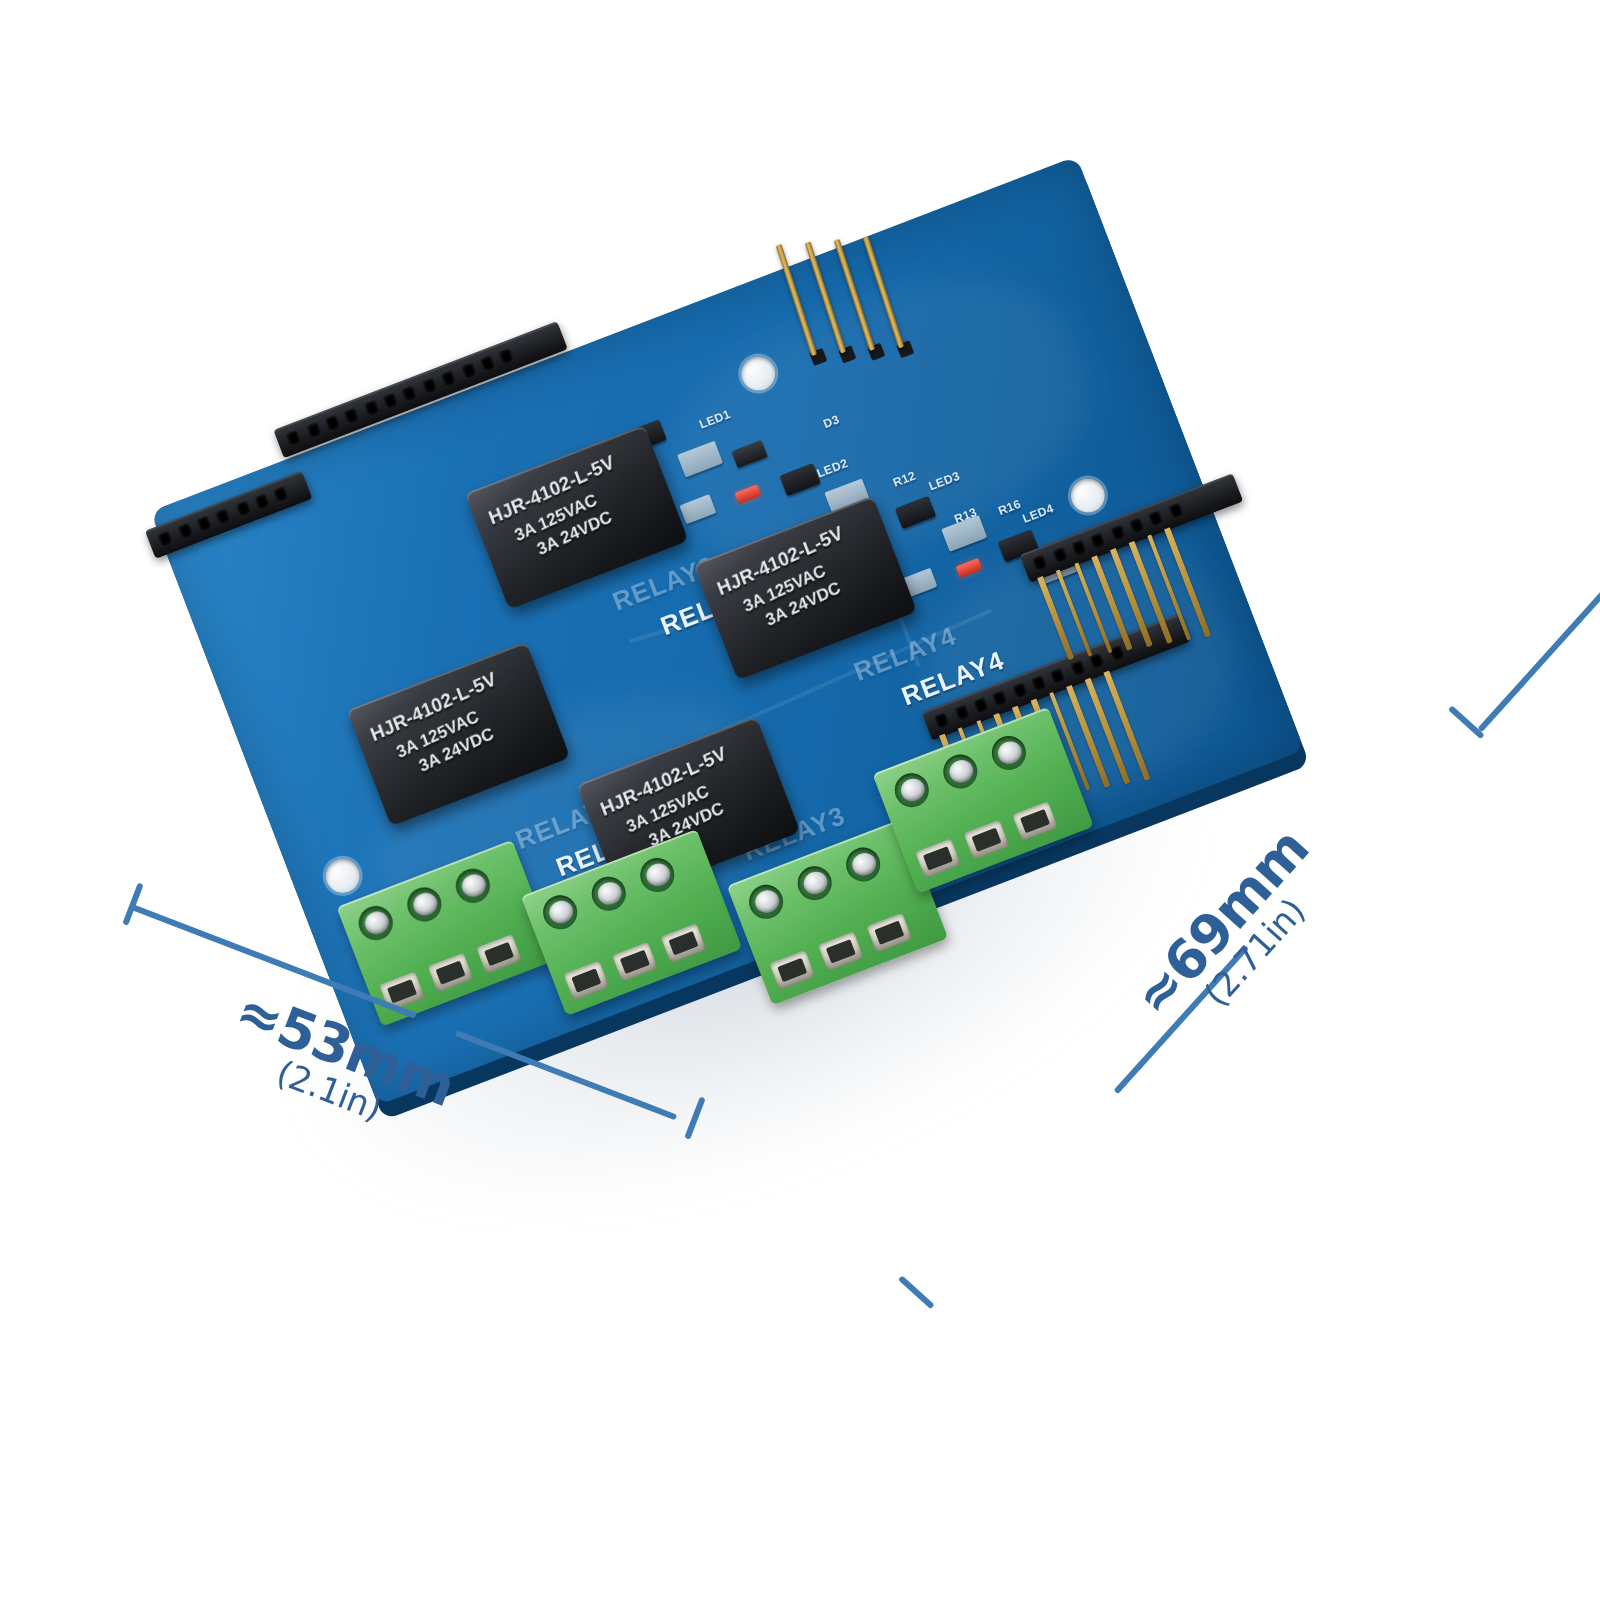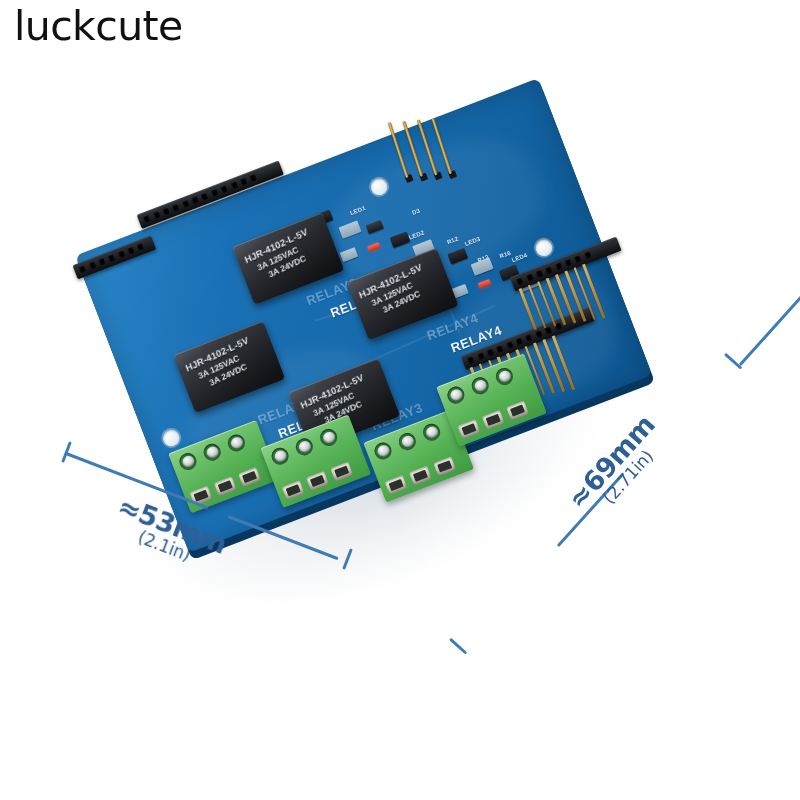--- a/index.html
+++ b/index.html
@@ -269,21 +269,20 @@
     line-height: 1.05;
     margin-top: 1px;
     letter-spacing: -0.2px;
   }
 </style>
 </head>
 <body>
 
 <div id="stage">
 
-  <div id="brand">luckcute</div>
 
   <div class="surface-shadow"></div>
 
   <div id="board-wrap">
 
     <div class="pcb-edge"></div>
 
     <div class="pcb">
 
       <div class="pcb-sheen" style="left:250px; top:30px; width:210px; height:120px;"></div>

